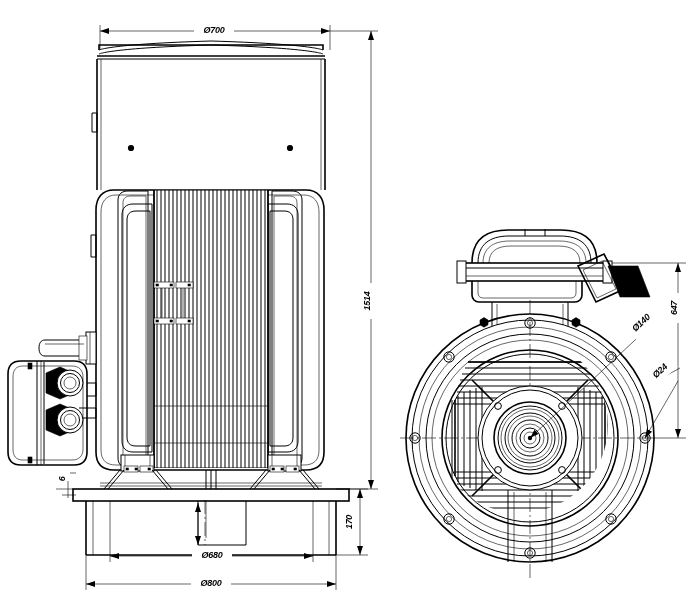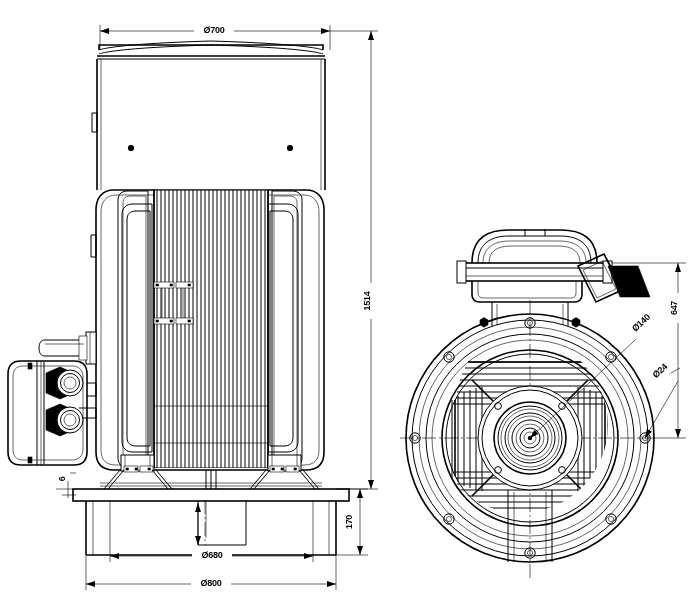--- a/index.html
+++ b/index.html
@@ -12,20 +12,21 @@
     height: 602px;
     font-family: "Liberation Sans", sans-serif;
     overflow: hidden;
     position: relative;
   }
   #drawing-root {
     position: relative;
     width: 576px;
     height: 602px;
     background: #ffffff;
+    font-style: italic;
   }
   svg#cad {
     display: block;
     width: 692px;
     height: 602px;
   }
   .ln   { fill: none; stroke: #000000; stroke-width: 1; }
   .ln-h { fill: none; stroke: #000000; stroke-width: 1.6; }
   .ln-t { fill: none; stroke: #000000; stroke-width: 0.6; }
   .fillw { fill: #ffffff; stroke: #000000; stroke-width: 1; }

